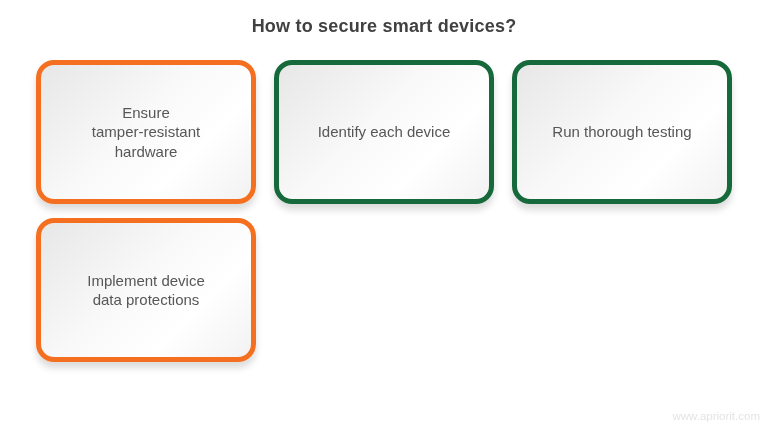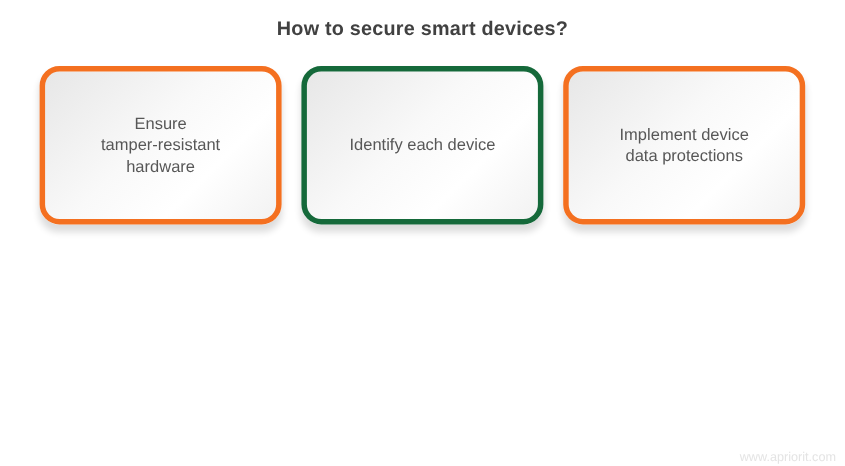--- a/index.html
+++ b/index.html
@@ -78,20 +78,23 @@
       <div class="box-label">Ensure
 tamper-resistant
 hardware</div>
     </div>
 
     <div class="box" data-accent="green">
       <div class="box-label">Identify each device</div>
     </div>
 
 
+    <div class="box" data-accent="green">
+      <div class="box-label">Run thorough testing</div>
+    </div>
 
     <div class="box" data-accent="orange">
       <div class="box-label">Implement device
 data protections</div>
     </div>
 
 
   </div>
 
   <div class="watermark">www.apriorit.com</div>

